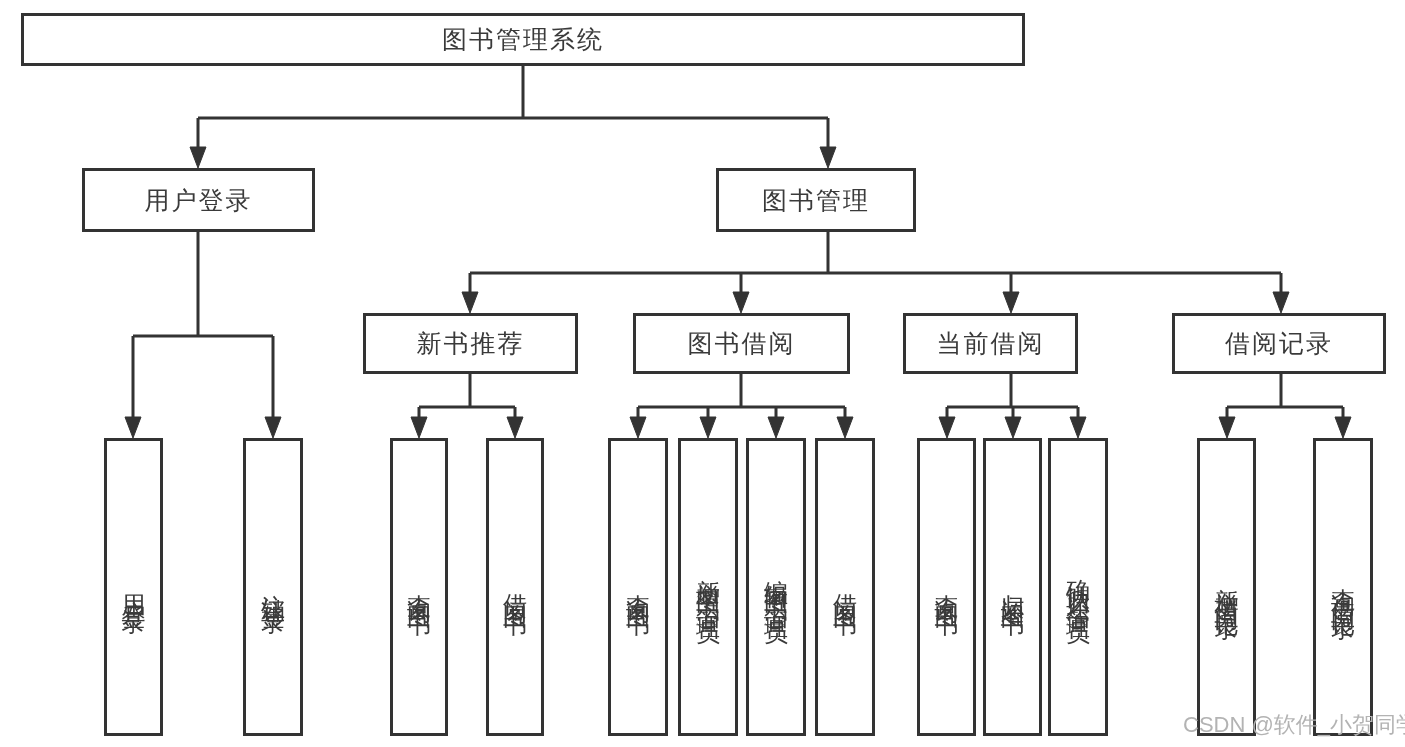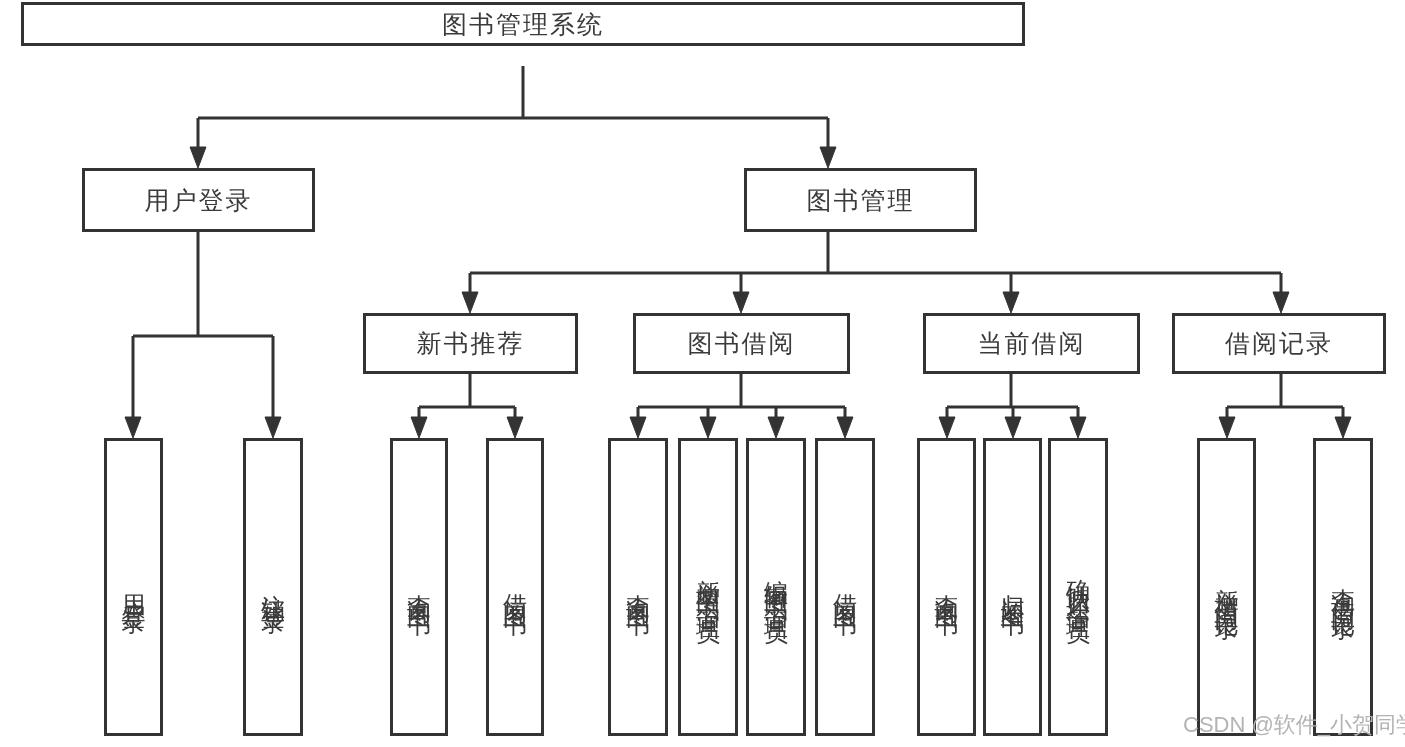--- a/index.html
+++ b/index.html
@@ -67,28 +67,28 @@
       <polygon points="700,417 716,417 708,438"></polygon>
       <polygon points="768,417 784,417 776,438"></polygon>
       <polygon points="837,417 853,417 845,438"></polygon>
       <polygon points="939,417 955,417 947,438"></polygon>
       <polygon points="1005,417 1021,417 1013,438"></polygon>
       <polygon points="1070,417 1086,417 1078,438"></polygon>
       <polygon points="1219,417 1235,417 1227,438"></polygon>
       <polygon points="1335,417 1351,417 1343,438"></polygon>
     </svg>
 
-  <div class="box h" style="left:21px;top:2px;width:1004px;height:44px">图书管理系统</div>
+  <div class="box h" style="left:21px;top:13px;width:1004px;height:53px">图书管理系统</div>
 
   <div class="box h" style="left:82px;top:168px;width:233px;height:64px">用户登录</div>
-  <div class="box h" style="left:744px;top:168px;width:233px;height:64px">图书管理</div>
+  <div class="box h" style="left:716px;top:168px;width:200px;height:64px">图书管理</div>
 
   <div class="box h" style="left:633px;top:313px;width:217px;height:61px">图书借阅</div>
   <div class="box h" style="left:363px;top:313px;width:215px;height:61px">新书推荐</div>
-  <div class="box h" style="left:923px;top:313px;width:217px;height:61px">当前借阅</div>
+  <div class="box h" style="left:903px;top:313px;width:175px;height:61px">当前借阅</div>
   <div class="box h" style="left:1172px;top:313px;width:214px;height:61px">借阅记录</div>
 
   <div class="box v" style="left:104px;top:438px;width:59px;height:298px">用户登录</div>
   <div class="box v" style="left:243px;top:438px;width:60px;height:298px">注销登录</div>
 
   <div class="box v" style="left:390px;top:438px;width:58px;height:298px">查询图书</div>
   <div class="box v" style="left:486px;top:438px;width:58px;height:298px">借阅图书</div>
 
   <div class="box v" style="left:608px;top:438px;width:60px;height:298px">查询图书</div>
   <div class="box v" style="left:678px;top:438px;width:60px;height:298px">新增图书（管理员）</div>

